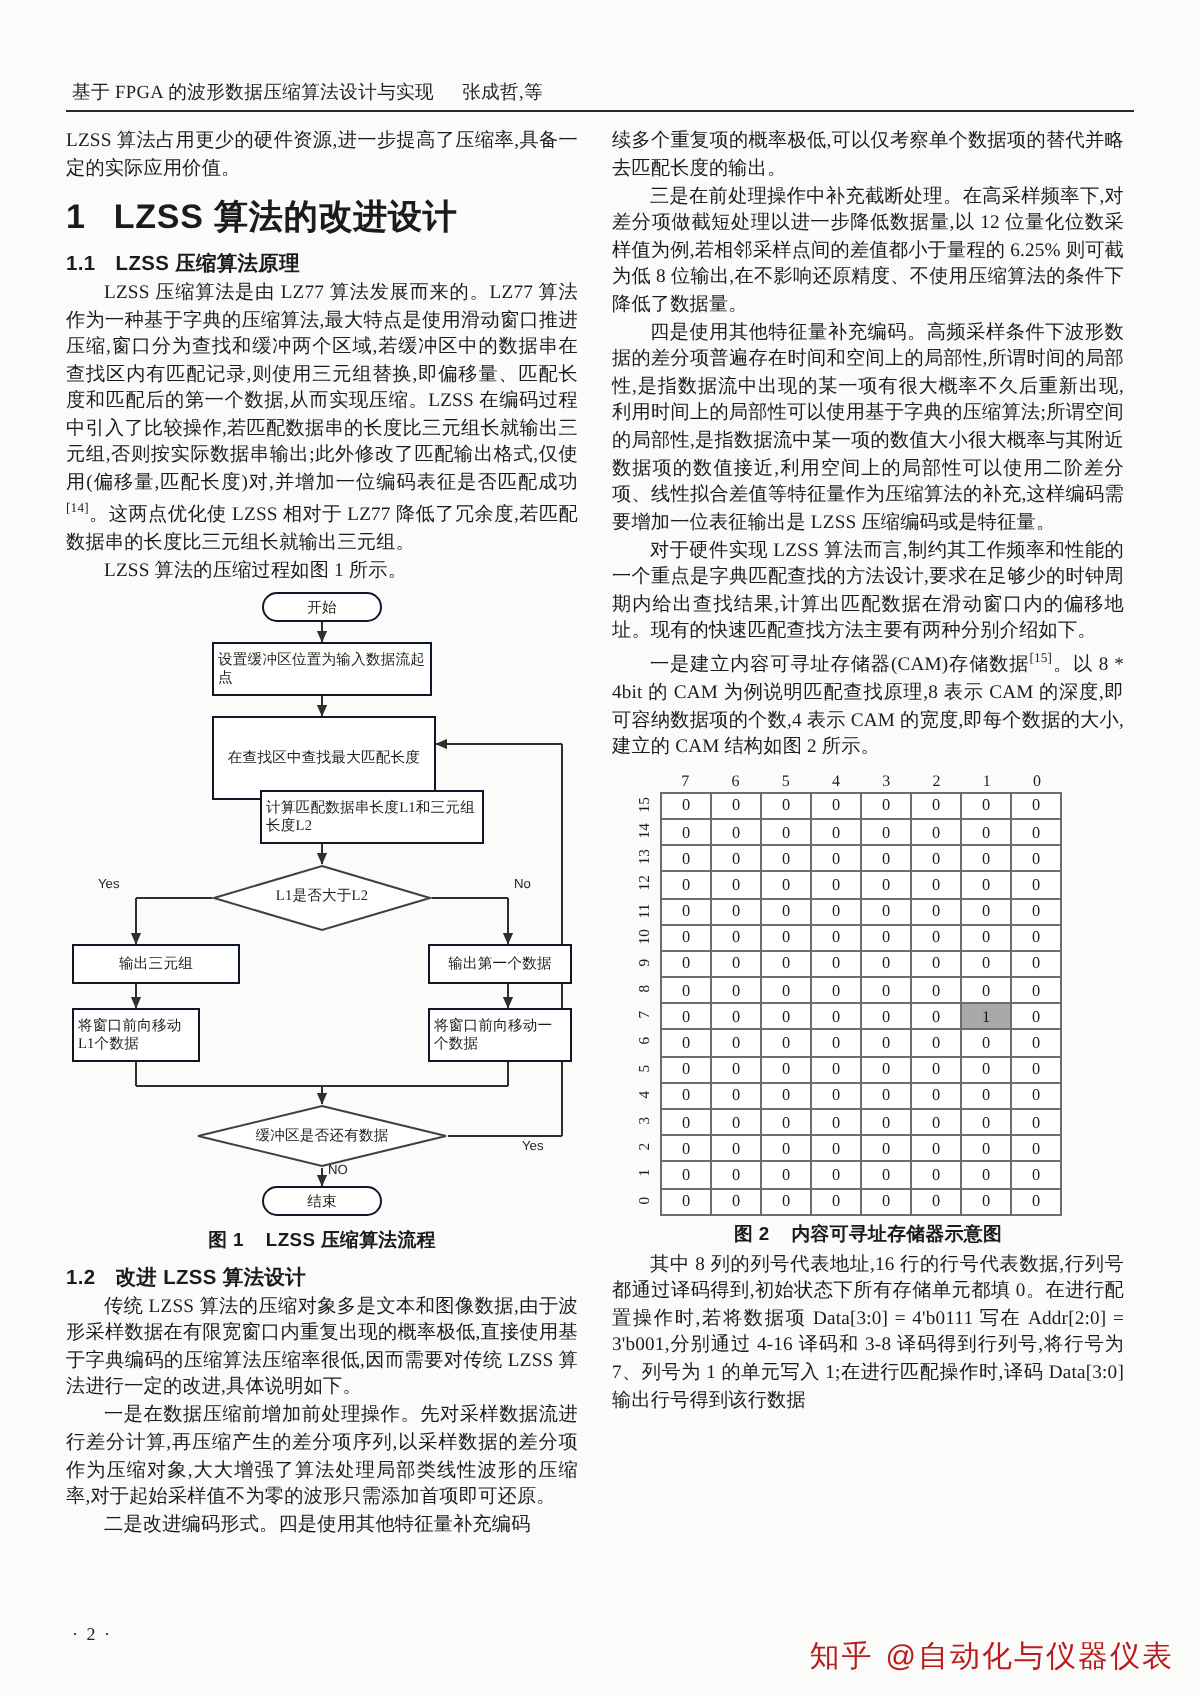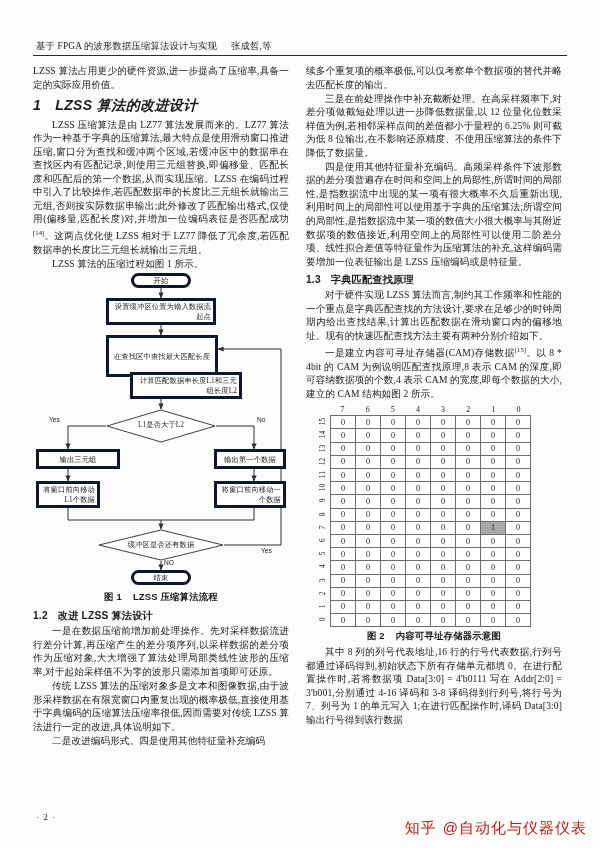--- a/index.html
+++ b/index.html
@@ -37,25 +37,24 @@
     line-height:13.55px;
     text-align:justify;
     text-justify:inter-ideograph;
     text-indent:19px;
     letter-spacing:.1px;
   }
   p.noind { text-indent:0; }
 
   h2.sec {
     margin:6px 0 2.5px 0;
-    font-size:14px;
+    font-size:17px;
     font-weight:700;
     letter-spacing:.4px;
     font-family:"Liberation Sans","DejaVu Sans",sans-serif;
-    font-style:italic;
   }
   h2.sec .num { margin-right:14px; }
 
   h3.sub {
     margin:5px 0 1px 0;
     font-size:10.2px;
     font-weight:700;
     font-family:"Liberation Sans","DejaVu Sans",sans-serif;
     letter-spacing:.2px;
   }
@@ -71,25 +70,25 @@
     margin:3px 0 2px 0;
     letter-spacing:.2px;
   }
   .figcap .lbl { margin-right:11px; }
 
   
   .flow { position:relative; width:256px; height:300px; margin:3px 0 0 0; }
   .flow svg { position:absolute; left:0; top:0; }
   .fnode {
     position:absolute;
-    border:3px solid #0f172a;
+    border:1px solid #0f172a;
     background:#fff;
     font-size:7.3px;
     line-height:9.4px;
-    text-align:right;
+    text-align:left;
     display:flex; align-items:center; justify-content:center;
     letter-spacing:.1px;
     padding:1px 2px;
   }
   .fnode.term { border-radius:9px; }
   .flab {
     position:absolute;
     font-size:6.6px;
     font-family:"Liberation Sans","DejaVu Sans",sans-serif;
     color:#222;
@@ -159,20 +158,23 @@
   <div class="rule"></div>
 
   <div class="col col-left">
 
     <p class="body noind">LZSS 算法占用更少的硬件资源,进一步提高了压缩率,具备一定的实际应用价值。</p>
 
     <h2 class="sec">
       <span class="num">1</span><span>LZSS 算法的改进设计</span>
     </h2>
 
+    <h3 class="sub">
+      <span class="num">1.1</span><span>LZSS 压缩算法原理</span>
+    </h3>
 
     <p class="body"><span>LZSS 压缩算法是由 LZ77 算法发展而来的。LZ77 算法作为一种基于字典的压缩算法,最大特点是使用滑动窗口推进压缩,窗口分为查找和缓冲两个区域,若缓冲区中的数据串在查找区内有匹配记录,则使用三元组替换,即偏移量、匹配长度和匹配后的第一个数据,从而实现压缩。LZSS 在编码过程中引入了比较操作,若匹配数据串的长度比三元组长就输出三元组,否则按实际数据串输出;此外修改了匹配输出格式,仅使用(偏移量,匹配长度)对,并增加一位编码表征是否匹配成功</span><sup class="ref">[14]</sup><span>。这两点优化使 LZSS 相对于 LZ77 降低了冗余度,若匹配数据串的长度比三元组长就输出三元组。</span></p>
 
     <p class="body">LZSS 算法的压缩过程如图 1 所示。</p>
 
     <div class="flow">
       <svg width="256" height="300">
         <defs>
           <marker id="ah" markerWidth="7" markerHeight="7" refX="5.6" refY="2.6" orient="auto">
             <path d="M0,0 L6,2.6 L0,5.2 z" fill="#2f2f2f"></path>
@@ -243,34 +245,31 @@
     </div>
 
     <div class="figcap" style="margin-top:18px;">
       <span class="lbl">图 1</span><span>LZSS 压缩算法流程</span>
     </div>
 
     <h3 class="sub">
       <span class="num">1.2</span><span>改进 LZSS 算法设计</span>
     </h3>
 
+    <p class="body">传统 LZSS 算法的压缩对象多是文本和图像数据,由于波形采样数据在有限宽窗口内重复出现的概率极低,直接使用基于字典编码的压缩算法压缩率很低,因而需要对传统 LZSS 算法进行一定的改进,具体说明如下。</p>
     <p class="body">一是在数据压缩前增加前处理操作。先对采样数据流进行差分计算,再压缩产生的差分项序列,以采样数据的差分项作为压缩对象,大大增强了算法处理局部类线性波形的压缩率,对于起始采样值不为零的波形只需添加首项即可还原。</p>
-    <p class="body">传统 LZSS 算法的压缩对象多是文本和图像数据,由于波形采样数据在有限宽窗口内重复出现的概率极低,直接使用基于字典编码的压缩算法压缩率很低,因而需要对传统 LZSS 算法进行一定的改进,具体说明如下。</p>
     <p class="body">二是改进编码形式。四是使用其他特征量补充编码</p>
   </div>
 
   <div class="col col-right">
 
     <p class="body noind">续多个重复项的概率极低,可以仅考察单个数据项的替代并略去匹配长度的输出。</p>
     <p class="body">三是在前处理操作中补充截断处理。在高采样频率下,对差分项做截短处理以进一步降低数据量,以 12 位量化位数采样值为例,若相邻采样点间的差值都小于量程的 6.25% 则可截为低 8 位输出,在不影响还原精度、不使用压缩算法的条件下降低了数据量。</p>
     <p class="body">四是使用其他特征量补充编码。高频采样条件下波形数据的差分项普遍存在时间和空间上的局部性,所谓时间的局部性,是指数据流中出现的某一项有很大概率不久后重新出现,利用时间上的局部性可以使用基于字典的压缩算法;所谓空间的局部性,是指数据流中某一项的数值大小很大概率与其附近数据项的数值接近,利用空间上的局部性可以使用二阶差分项、线性拟合差值等特征量作为压缩算法的补充,这样编码需要增加一位表征输出是 LZSS 压缩编码或是特征量。</p>
 
-    <h3 class="sub">
-      <span class="num">1.3</span><span>字典匹配查找原理</span>
-    </h3>
 
     <p class="body">对于硬件实现 LZSS 算法而言,制约其工作频率和性能的一个重点是字典匹配查找的方法设计,要求在足够少的时钟周期内给出查找结果,计算出匹配数据在滑动窗口内的偏移地址。现有的快速匹配查找方法主要有两种分别介绍如下。</p>
 
     <p class="body"><span>一是建立内容可寻址存储器(CAM)存储数据</span><sup class="ref">[15]</sup><span>。以 8 * 4bit 的 CAM 为例说明匹配查找原理,8 表示 CAM 的深度,即可容纳数据项的个数,4 表示 CAM 的宽度,即每个数据的大小,建立的 CAM 结构如图 2 所示。</span></p>
 
     <div class="camwrap">
       <div class="camhead">
           <span>7</span>
           <span>6</span>
           <span>5</span>

